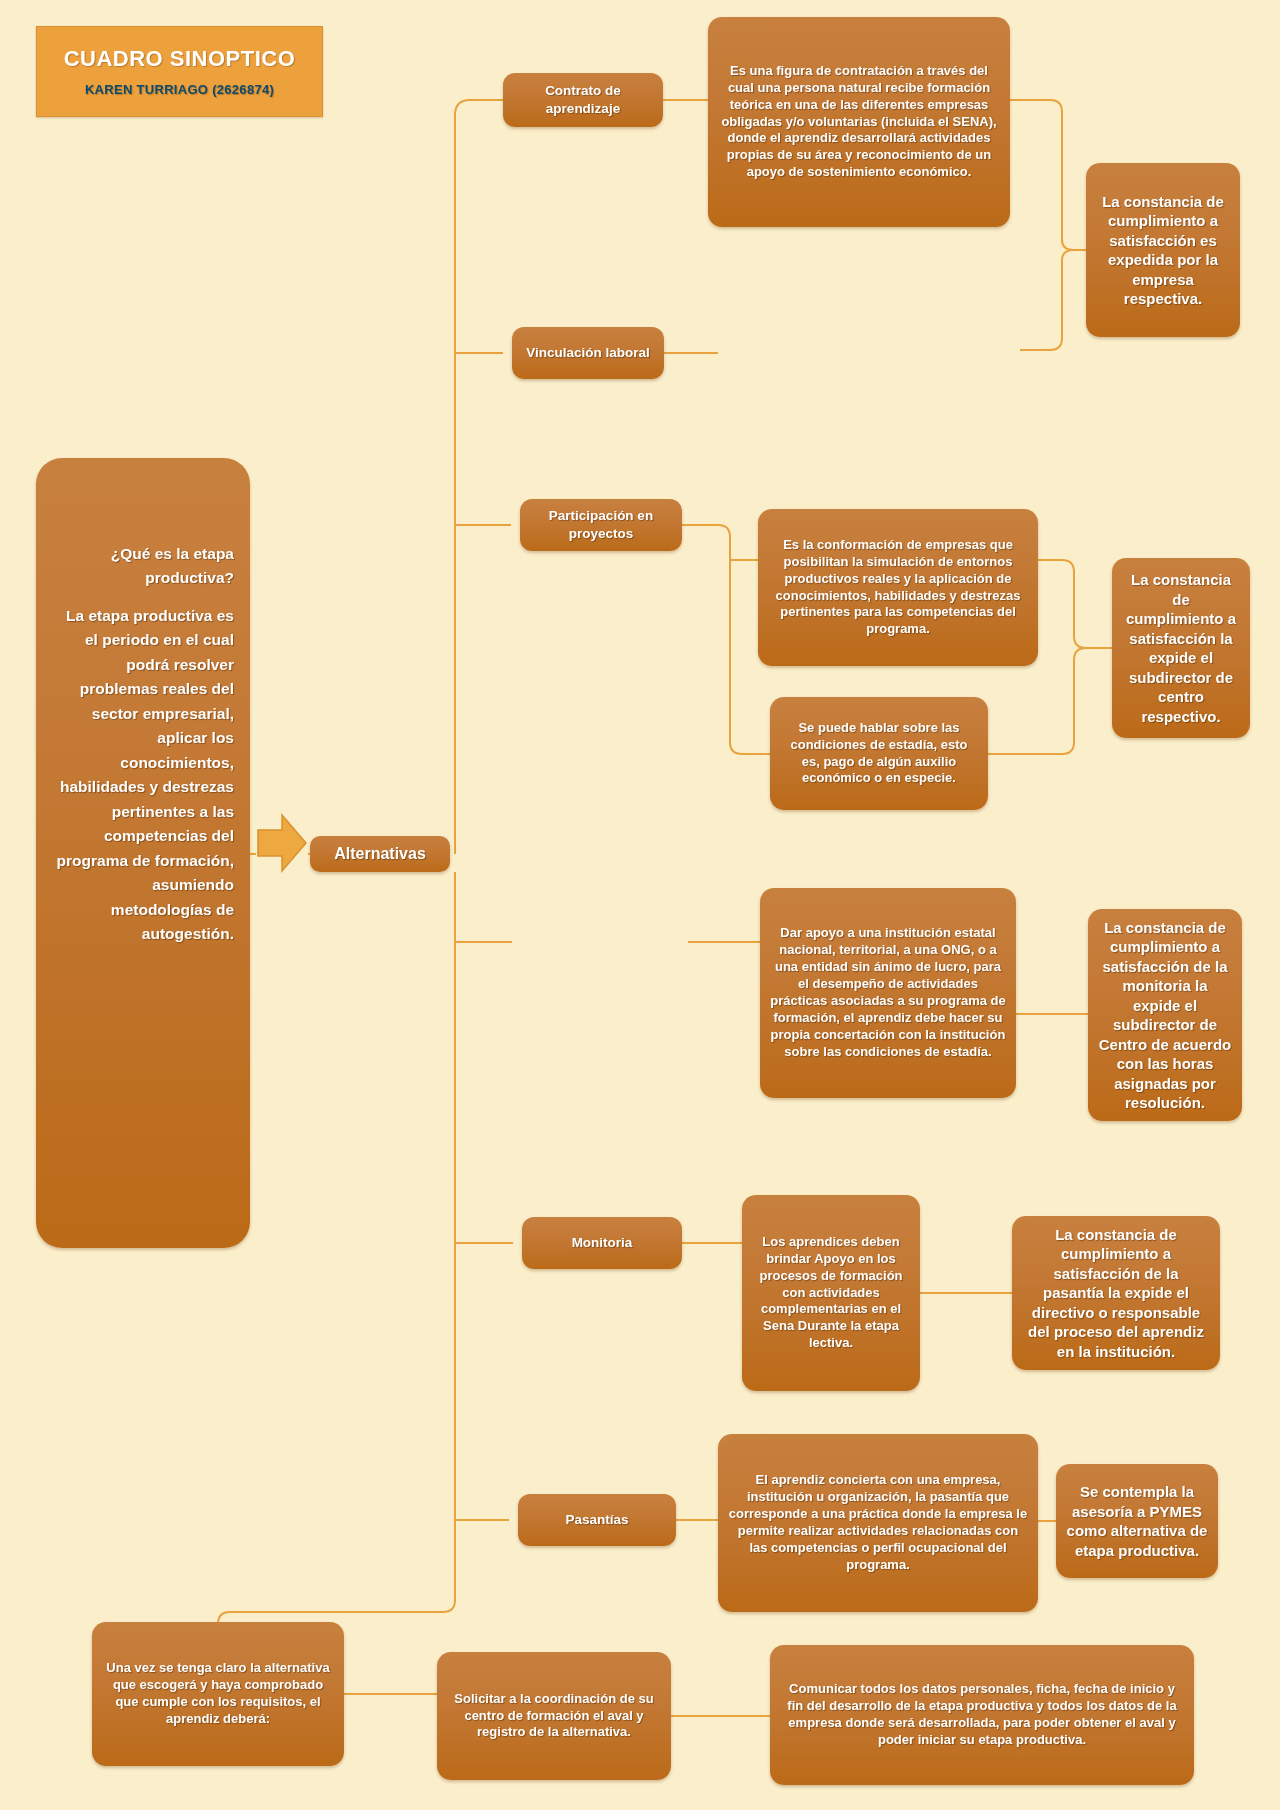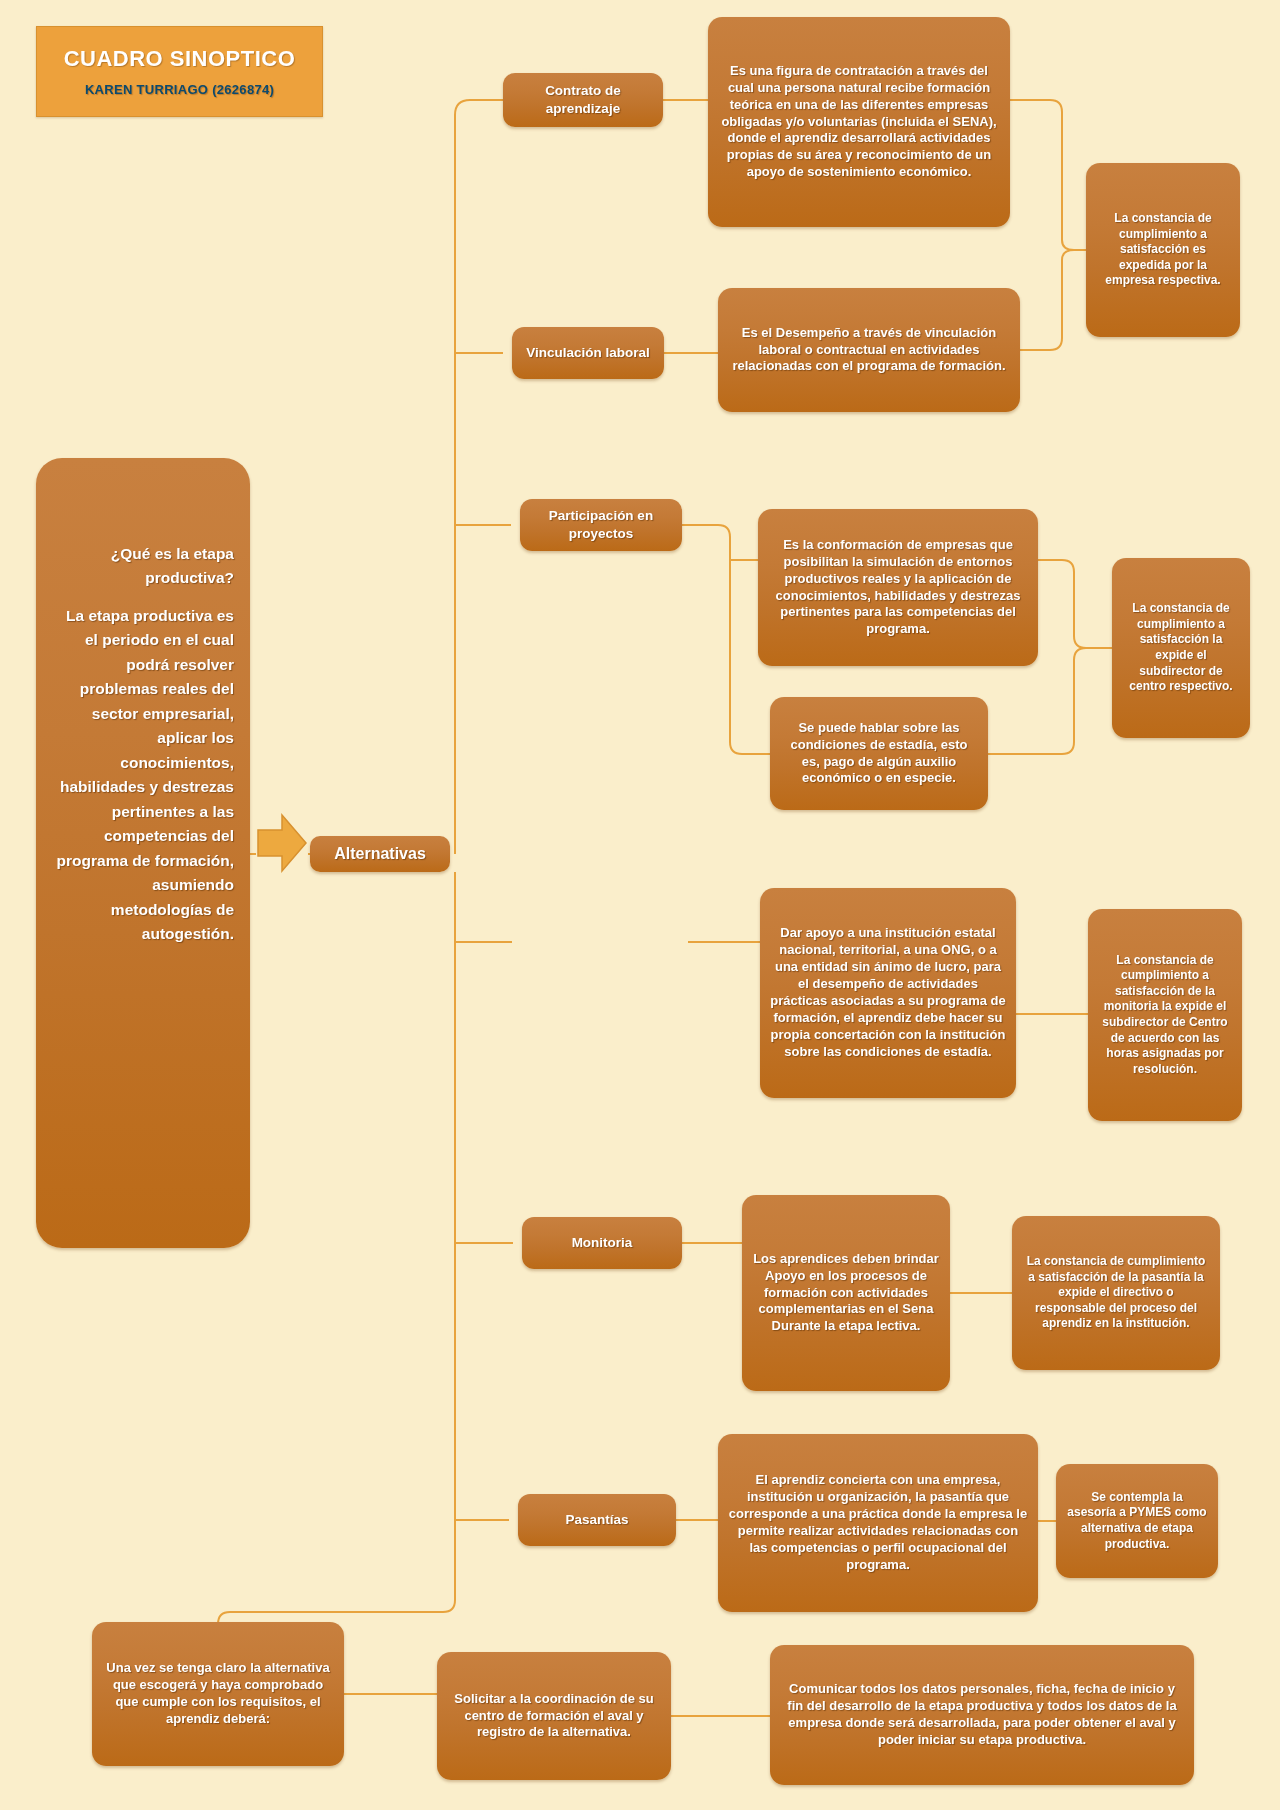--- a/index.html
+++ b/index.html
@@ -83,25 +83,25 @@
   #n-monitoria{left:522px;top:1217px;width:160px;height:52px;}
   #n-pasantias{left:518px;top:1494px;width:158px;height:52px;}
 
   
   .lvl2{font-size:13px;border-radius:14px;}
   #d-contrato{left:708px;top:17px;width:302px;height:210px;}
   #d-vinculacion{left:718px;top:288px;width:302px;height:124px;}
   #d-participacion{left:758px;top:481px;width:280px;height:157px;margin-top:28px;}
   #d-estadia{left:770px;top:697px;width:218px;height:113px;}
   #d-apoyo{left:760px;top:888px;width:256px;height:210px;}
-  #d-monitoria{left:742px;top:1195px;width:208px;height:196px;}
+  #d-monitoria{left:742px;top:1195px;width:178px;height:196px;}
   #d-pasantias{left:718px;top:1434px;width:320px;height:178px;}
 
   
-  .lvl3{font-size:12px;border-radius:14px;justify-content:flex-end;}
+  .lvl3{font-size:15px;border-radius:14px;justify-content:flex-end;}
   #o-empresa{left:1086px;top:163px;width:154px;height:174px;}
   #o-subdirector{left:1112px;top:558px;width:138px;height:180px;}
   #o-monitoria{left:1088px;top:909px;width:154px;height:212px;}
   #o-pasantia{left:1012px;top:1216px;width:208px;height:154px;}
   #o-pymes{left:1056px;top:1464px;width:162px;height:114px;}
 
   
   #b-unavez{left:92px;top:1622px;width:252px;height:144px;font-size:13px;border-radius:14px;}
   #b-solicitar{left:437px;top:1652px;width:234px;height:128px;font-size:13px;border-radius:14px;}
   #b-comunicar{left:770px;top:1645px;width:424px;height:140px;font-size:13px;border-radius:14px;}
@@ -183,23 +183,20 @@
   <div class="node lvl1" id="n-monitoria">
     <span>Monitoria</span>
   </div>
   <div class="node lvl1" id="n-pasantias">
     <span>Pasantías</span>
   </div>
 
   <div class="node lvl2" id="d-contrato">
     <span>Es una figura de contratación a través del cual una persona natural recibe formación teórica en una de las diferentes empresas obligadas y/o voluntarias (incluida el SENA), donde el aprendiz desarrollará actividades propias de su área y reconocimiento de un apoyo de sostenimiento económico.</span>
   </div>
-  <div class="node lvl2" id="d-vinculacion">
-    <span>Es el Desempeño a través de vinculación laboral o contractual en actividades relacionadas con el programa de formación.</span>
-  </div>
   <div class="node lvl2" id="d-participacion">
     <span>Es la conformación de empresas que posibilitan la simulación de entornos productivos reales y la aplicación de conocimientos, habilidades y destrezas pertinentes para las competencias del programa.</span>
   </div>
   <div class="node lvl2" id="d-estadia">
     <span>Se puede hablar sobre las condiciones de estadía, esto es, pago de algún auxilio económico o en especie.</span>
   </div>
   <div class="node lvl2" id="d-apoyo">
     <span>Dar apoyo a una institución estatal nacional, territorial, a una ONG, o a una entidad sin ánimo de lucro, para el desempeño de actividades prácticas asociadas a su programa de formación, el aprendiz debe hacer su propia concertación con la institución sobre las condiciones de estadía.</span>
   </div>
   <div class="node lvl2" id="d-monitoria">

